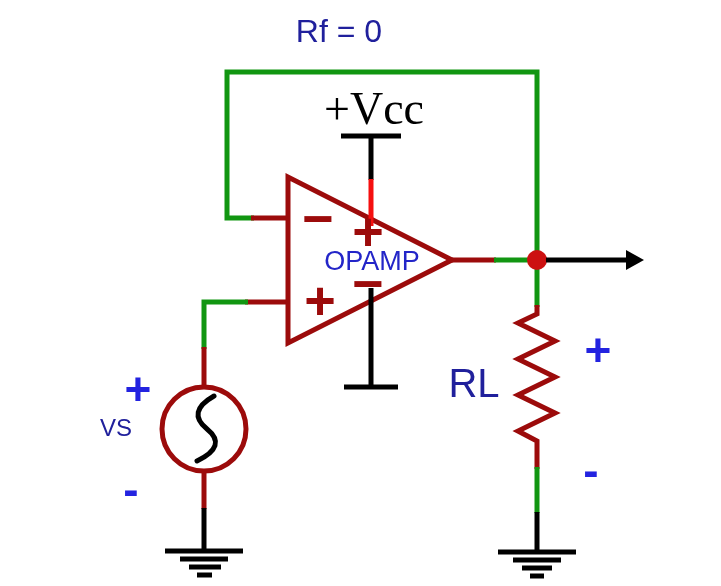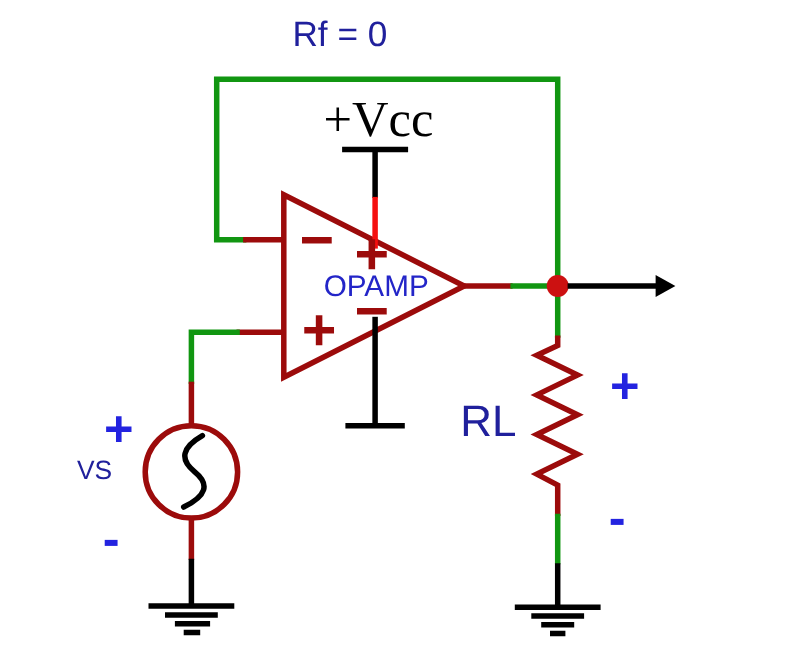--- a/index.html
+++ b/index.html
@@ -1,17 +1,17 @@
 <!DOCTYPE html>
 <html style="--background: #FFFFFF; --wire-green: #119611; --wire-dark-red: #9C0B0B; --power-red: #F50F0F; --node-red: #CC1111; --wire-black: #000000; --label-navy: #20209C; --label-blue: #2323E0; --opamp-blue: #2325C8; --text-black: #000000;"><head>
 <meta charset="utf-8">
 <style>
   html,body{margin:0;padding:0;background:#fff;}
   #stage{position:relative;width:656px;height:586px;background:var(--background,#fff);
-         font-family:"Liberation Sans", sans-serif;overflow:hidden;}
+         font-family:"Liberation Sans", sans-serif;overflow:hidden;margin-left:30px;}
   #stage svg{position:absolute;left:0;top:0;}
   .lbl{position:absolute;transform:translate(-50%,-50%);white-space:nowrap;line-height:1;}
   .navy{color:var(--label-navy);}
   .blue{color:var(--label-blue);font-weight:bold;}
   .mark{color:var(--wire-dark-red);font-weight:bold;}
   .opamp{color:var(--opamp-blue);}
   .serif{font-family:Liberation Serif, serif;color:var(--text-black);}
   
   .wg{stroke:var(--wire-green);stroke-width:5;fill:none;}
   .wr{stroke:var(--wire-dark-red);stroke-width:5;fill:none;}

